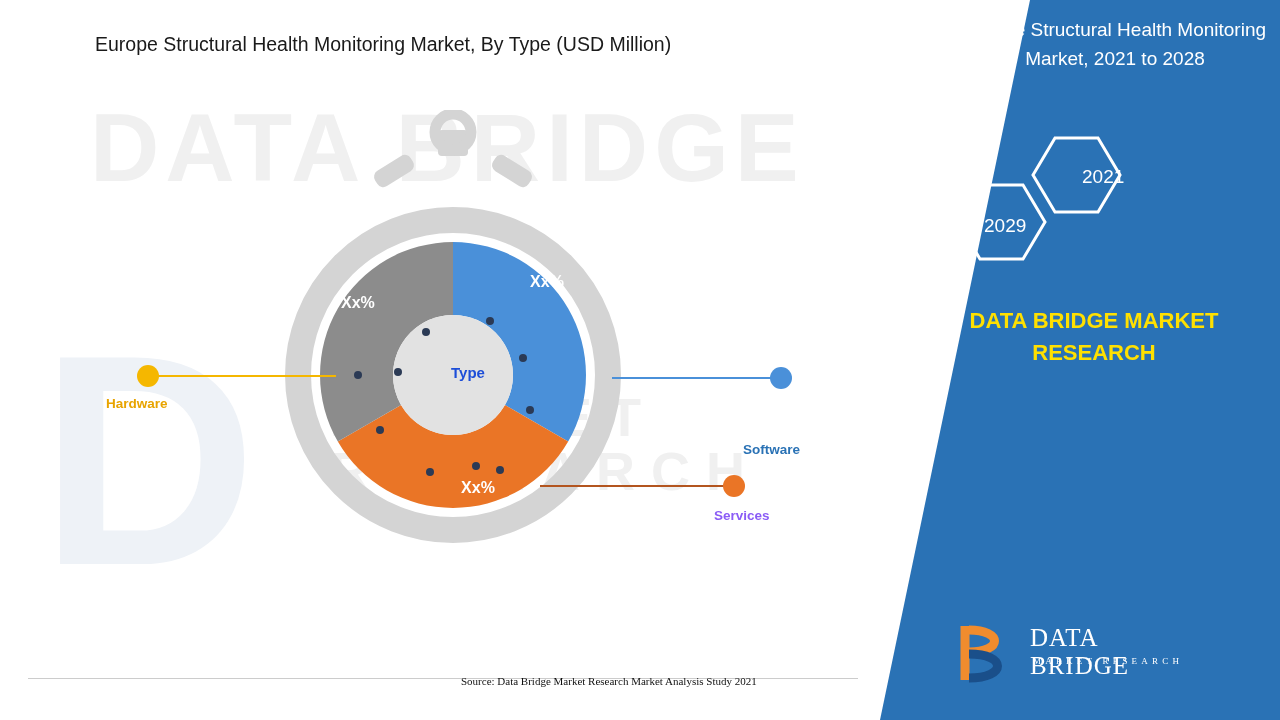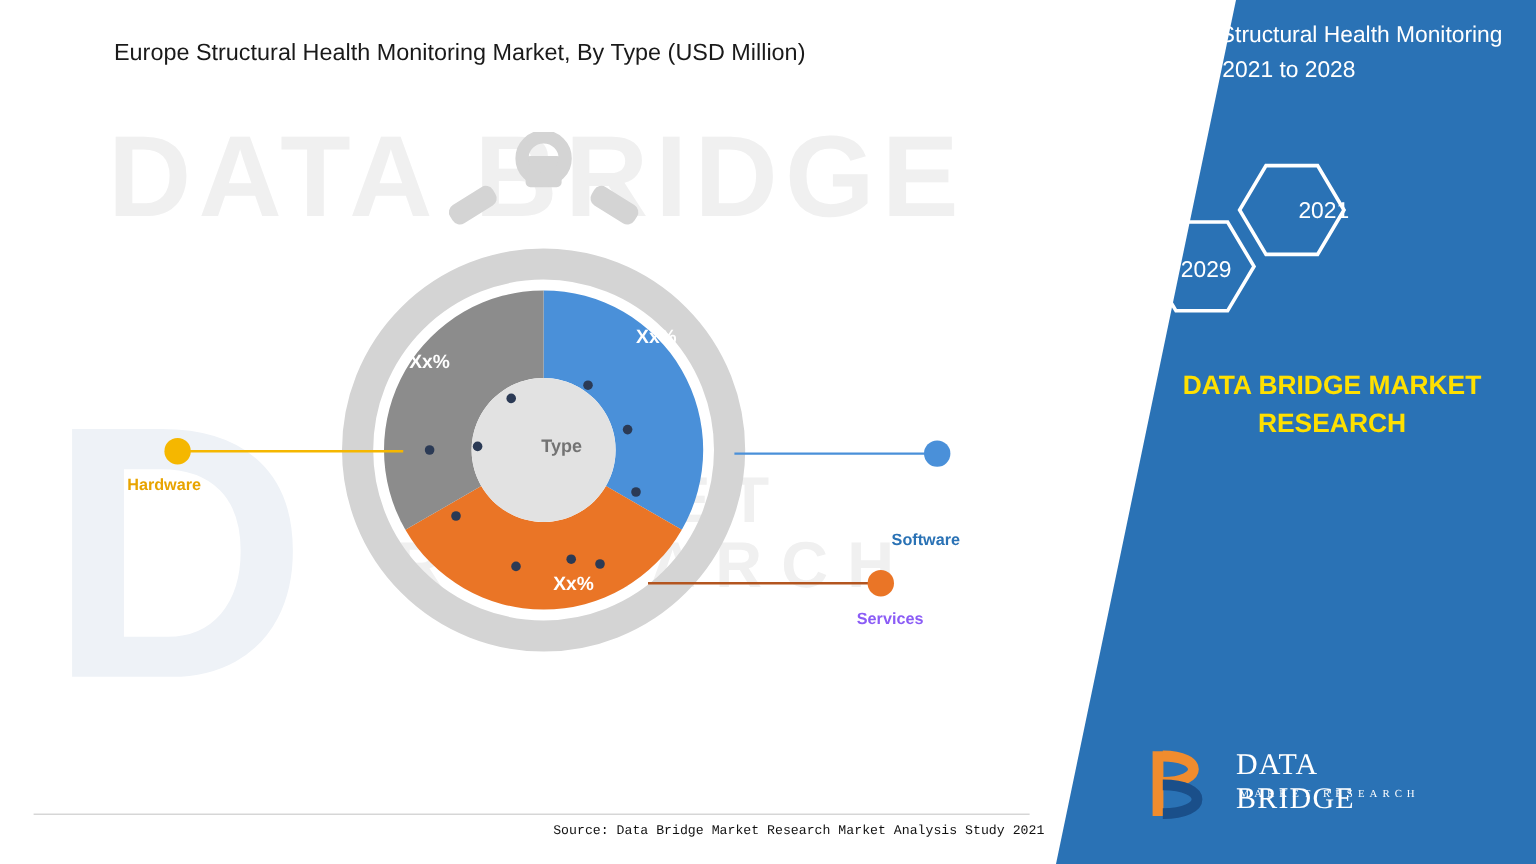--- a/index.html
+++ b/index.html
@@ -56,29 +56,29 @@
     width: 440px; height: 720px;
     background: #2a72b5;
     clip-path: polygon(190px 0, 440px 0, 440px 720px, 40px 720px);
     z-index: 3;
   }
   .panel-title {
     position: absolute;
     right: 0; top: 16px;
     width: 330px;
     padding-right: 0;
-    text-align: left;
+    text-align: center;
     color: #ffffff;
     font-size: 19px;
     line-height: 1.5;
     z-index: 6;
   }
   .panel-brand {
     position: absolute;
-    right: 0; top: 305px;
+    right: 16px; top: 305px;
     width: 340px;
     padding: 0 28px;
     text-align: center;
     color: #ffe000;
     font-size: 22px;
     font-weight: bold;
     line-height: 1.45;
     z-index: 6;
   }
   .hexes { position: absolute; right: 100px; top: 130px; width: 220px; height: 140px; z-index: 6; }
@@ -111,36 +111,36 @@
   .lbl-hardware { left: 106px; top: 396px; color: #e8a400; }
   .lbl-software { left: 743px; top: 399px; color: #2a72b5; margin-top: 43px; }
   .lbl-services { left: 704px; top: 508px; color: #8b5cf6; margin-left: 10px; }
 
   .slice-pct { position: absolute; font-size: 16px; font-weight: bold; color: #ffffff; z-index: 6; text-align: center; }
   .pct-software { left: 530px; top: 270px; width: 34px; line-height: 1.45; }
   .pct-hardware { left: 341px; top: 291px; width: 30px; line-height: 1.45; }
   .pct-services { left: 448px; top: 479px; width: 60px; }
   .donut-center-label {
     position: absolute; left: 428px; top: 364px; width: 80px;
-    text-align: center; font-size: 15px; font-weight: bold; color: #737373; z-index: 6;
+    text-align: center; font-size: 15px; font-weight: bold; color: #1d4ed8; z-index: 6;
   }
 
   
   .footer-line {
     position: absolute; left: 28px; bottom: 0; width: 830px; height: 42px;
     border-top: 1px solid #cccccc; z-index: 7;
   }
   .footer-left {
     position: absolute; left: 30px; bottom: 21px;
     font-size: 11.5px; color: #111; font-family: "Liberation Serif", serif;
     z-index: 8;
   }
   .footer-right {
-    position: absolute; left: 461px; bottom: 21px;
-    font-size: 11px; color: #111; font-family: Liberation Mono, monospace;
+    position: absolute; left: 461px; bottom: 33px;
+    font-size: 11px; color: #111; font-family: Liberation Serif, serif;
     z-index: 8;
     margin-top: 36px;
   }
 </style>
 </head>
 <body>
 
 <div id="stage">
 
   <div class="watermark">

